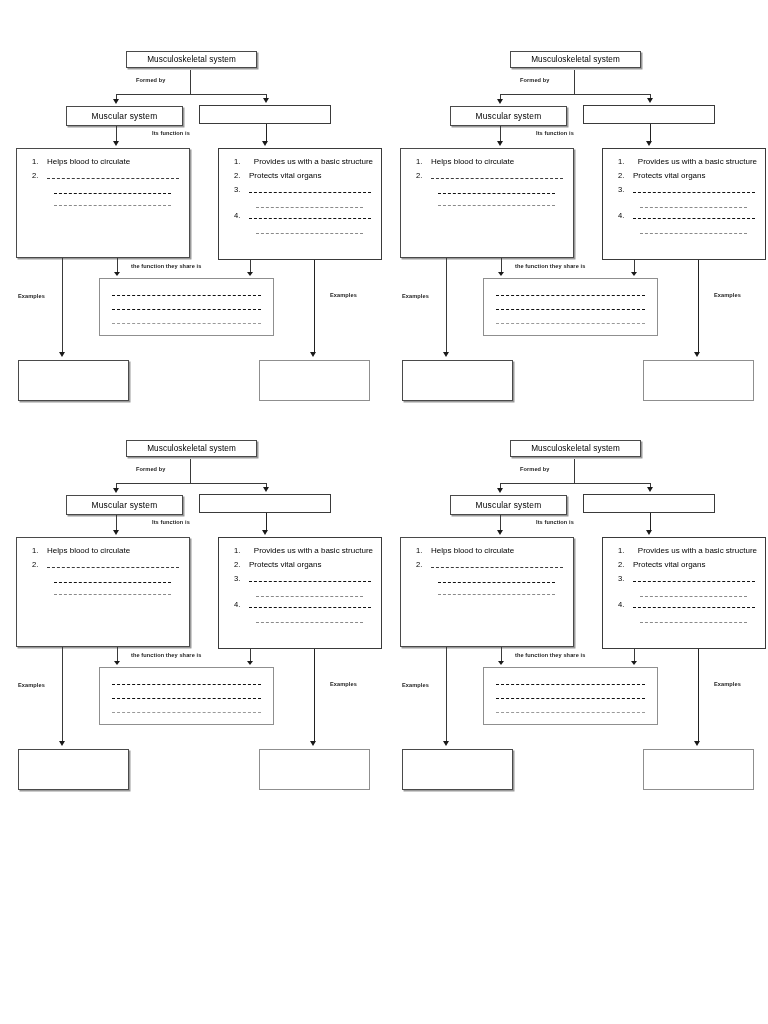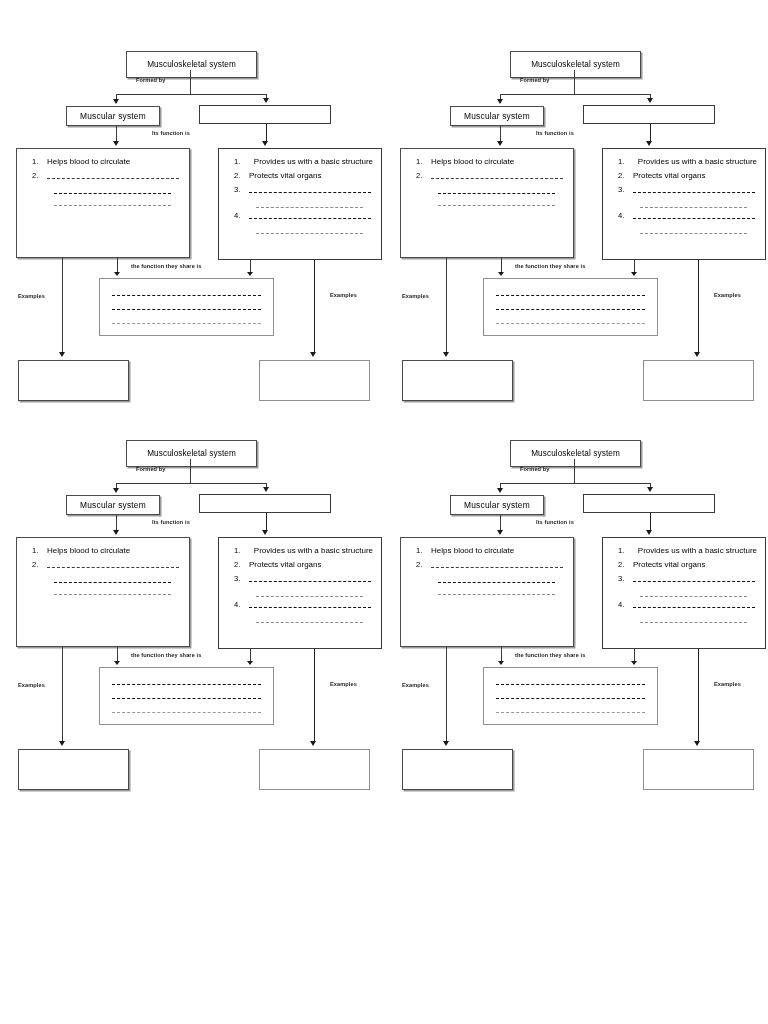--- a/index.html
+++ b/index.html
@@ -17,28 +17,28 @@
   .quad{position:absolute;width:384px;height:390px;}
 
   
   .box{position:absolute;background:#ffffff;box-sizing:border-box;}
   .bx-thin{border:1px solid #3a3a3a;}
   .bx-shadow{border:1px solid #4a4a4a;box-shadow:1.5px 1.5px 0 0 #9a9a9a;}
   .bx-grey{border:1px solid #8f8f8f;}
 
   
   .title-box{
-    left:126px;top:51px;width:131px;height:27px;
+    left:126px;top:51px;width:131px;height:17px;
     display:flex;align-items:center;justify-content:center;
   }
   .title-box span{font-size:8.2px;letter-spacing:.1px;white-space:nowrap;}
 
   
   .muscular-box{
-    left:66px;top:106px;width:94px;height:20px;
+    left:66px;top:106px;width:117px;height:20px;
     display:flex;align-items:center;justify-content:center;
   }
   .muscular-box span{font-size:8.4px;letter-spacing:.2px;white-space:nowrap;}
   .skeletal-box{left:199px;top:105px;width:132px;height:19px;}
 
   
   .fn-left{left:16px;top:148px;width:174px;height:110px;}
   .fn-right{left:218px;top:148px;width:164px;height:112px;}
 
   

